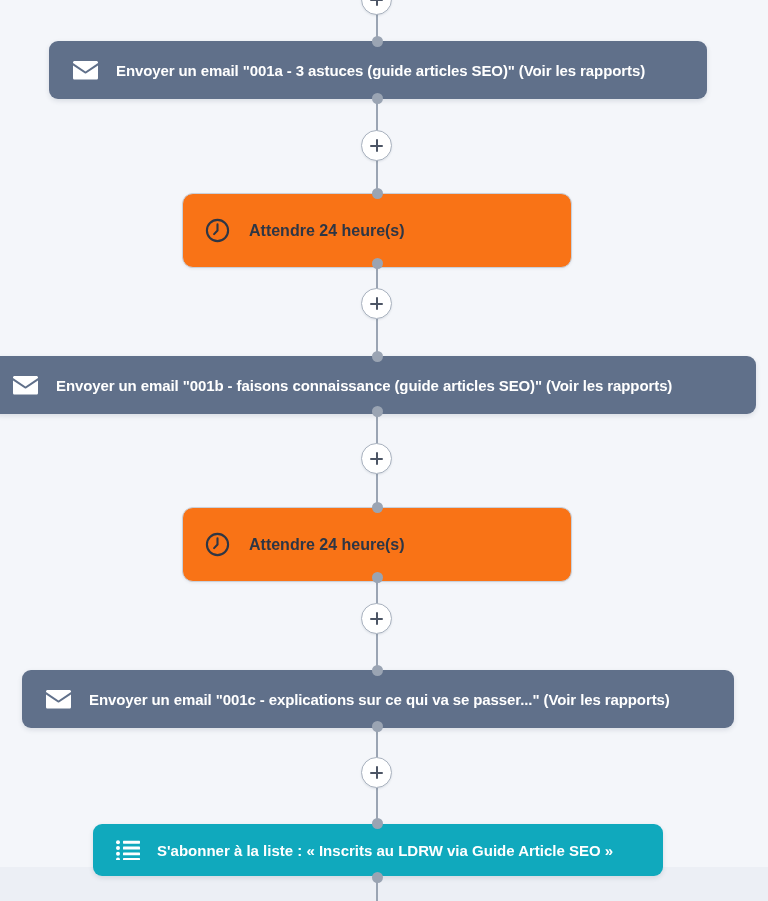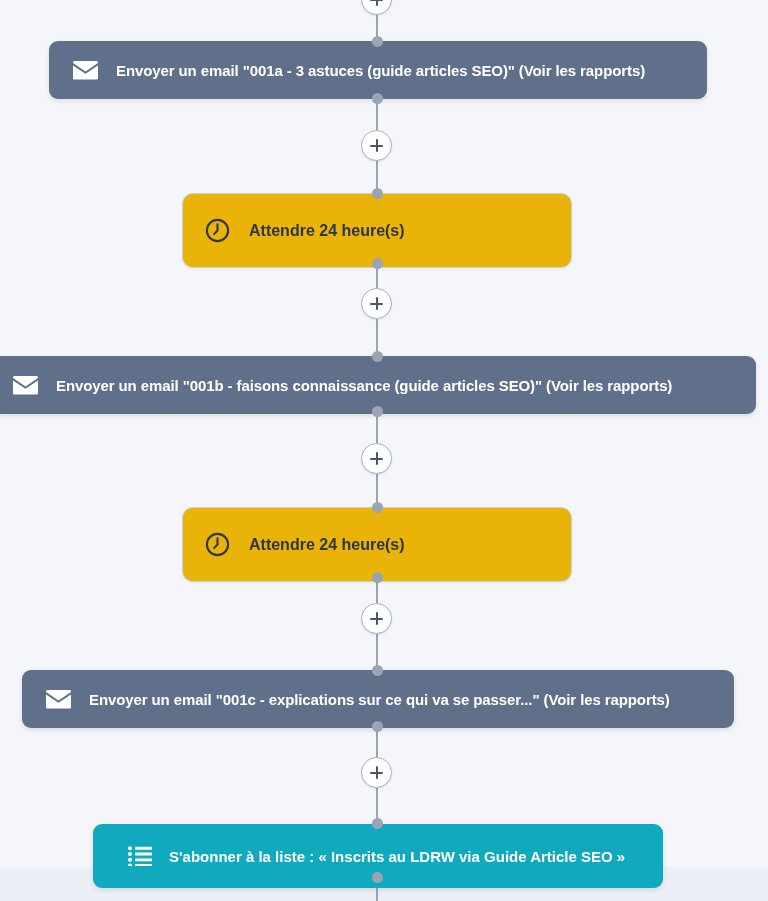--- a/index.html
+++ b/index.html
@@ -91,42 +91,42 @@
   .card.email .card-label {
     color: #ffffff;
     font-size: 15px;
     font-weight: bold;
     letter-spacing: -0.1px;
     white-space: nowrap;
   }
 
   
   .card.wait {
-    background: #eab308;
+    background: #f97316;
     height: 75px;
     border: 1.4px solid #c9d0da;
     border-radius: 11px;
     padding-left: 21px;
     box-shadow: 0 1px 3px rgba(40,55,75,.07);
     cursor: pointer;
   }
   .card.wait .card-label {
     color: #2e3645;
     font-size: 16px;
     font-weight: bold;
     white-space: nowrap;
   }
 
   
   .card.list {
     background: #10a9bd;
-    height: 64px;
+    height: 52px;
     border-radius: 9px;
     box-shadow: 0 2px 5px rgba(40,55,75,.13);
-    padding-left: 34px;
+    padding-left: 22px;
     cursor: pointer;
   }
   .card.list .card-label {
     color: #ffffff;
     font-size: 15px;
     font-weight: bold;
     white-space: nowrap;
   }
 
   

